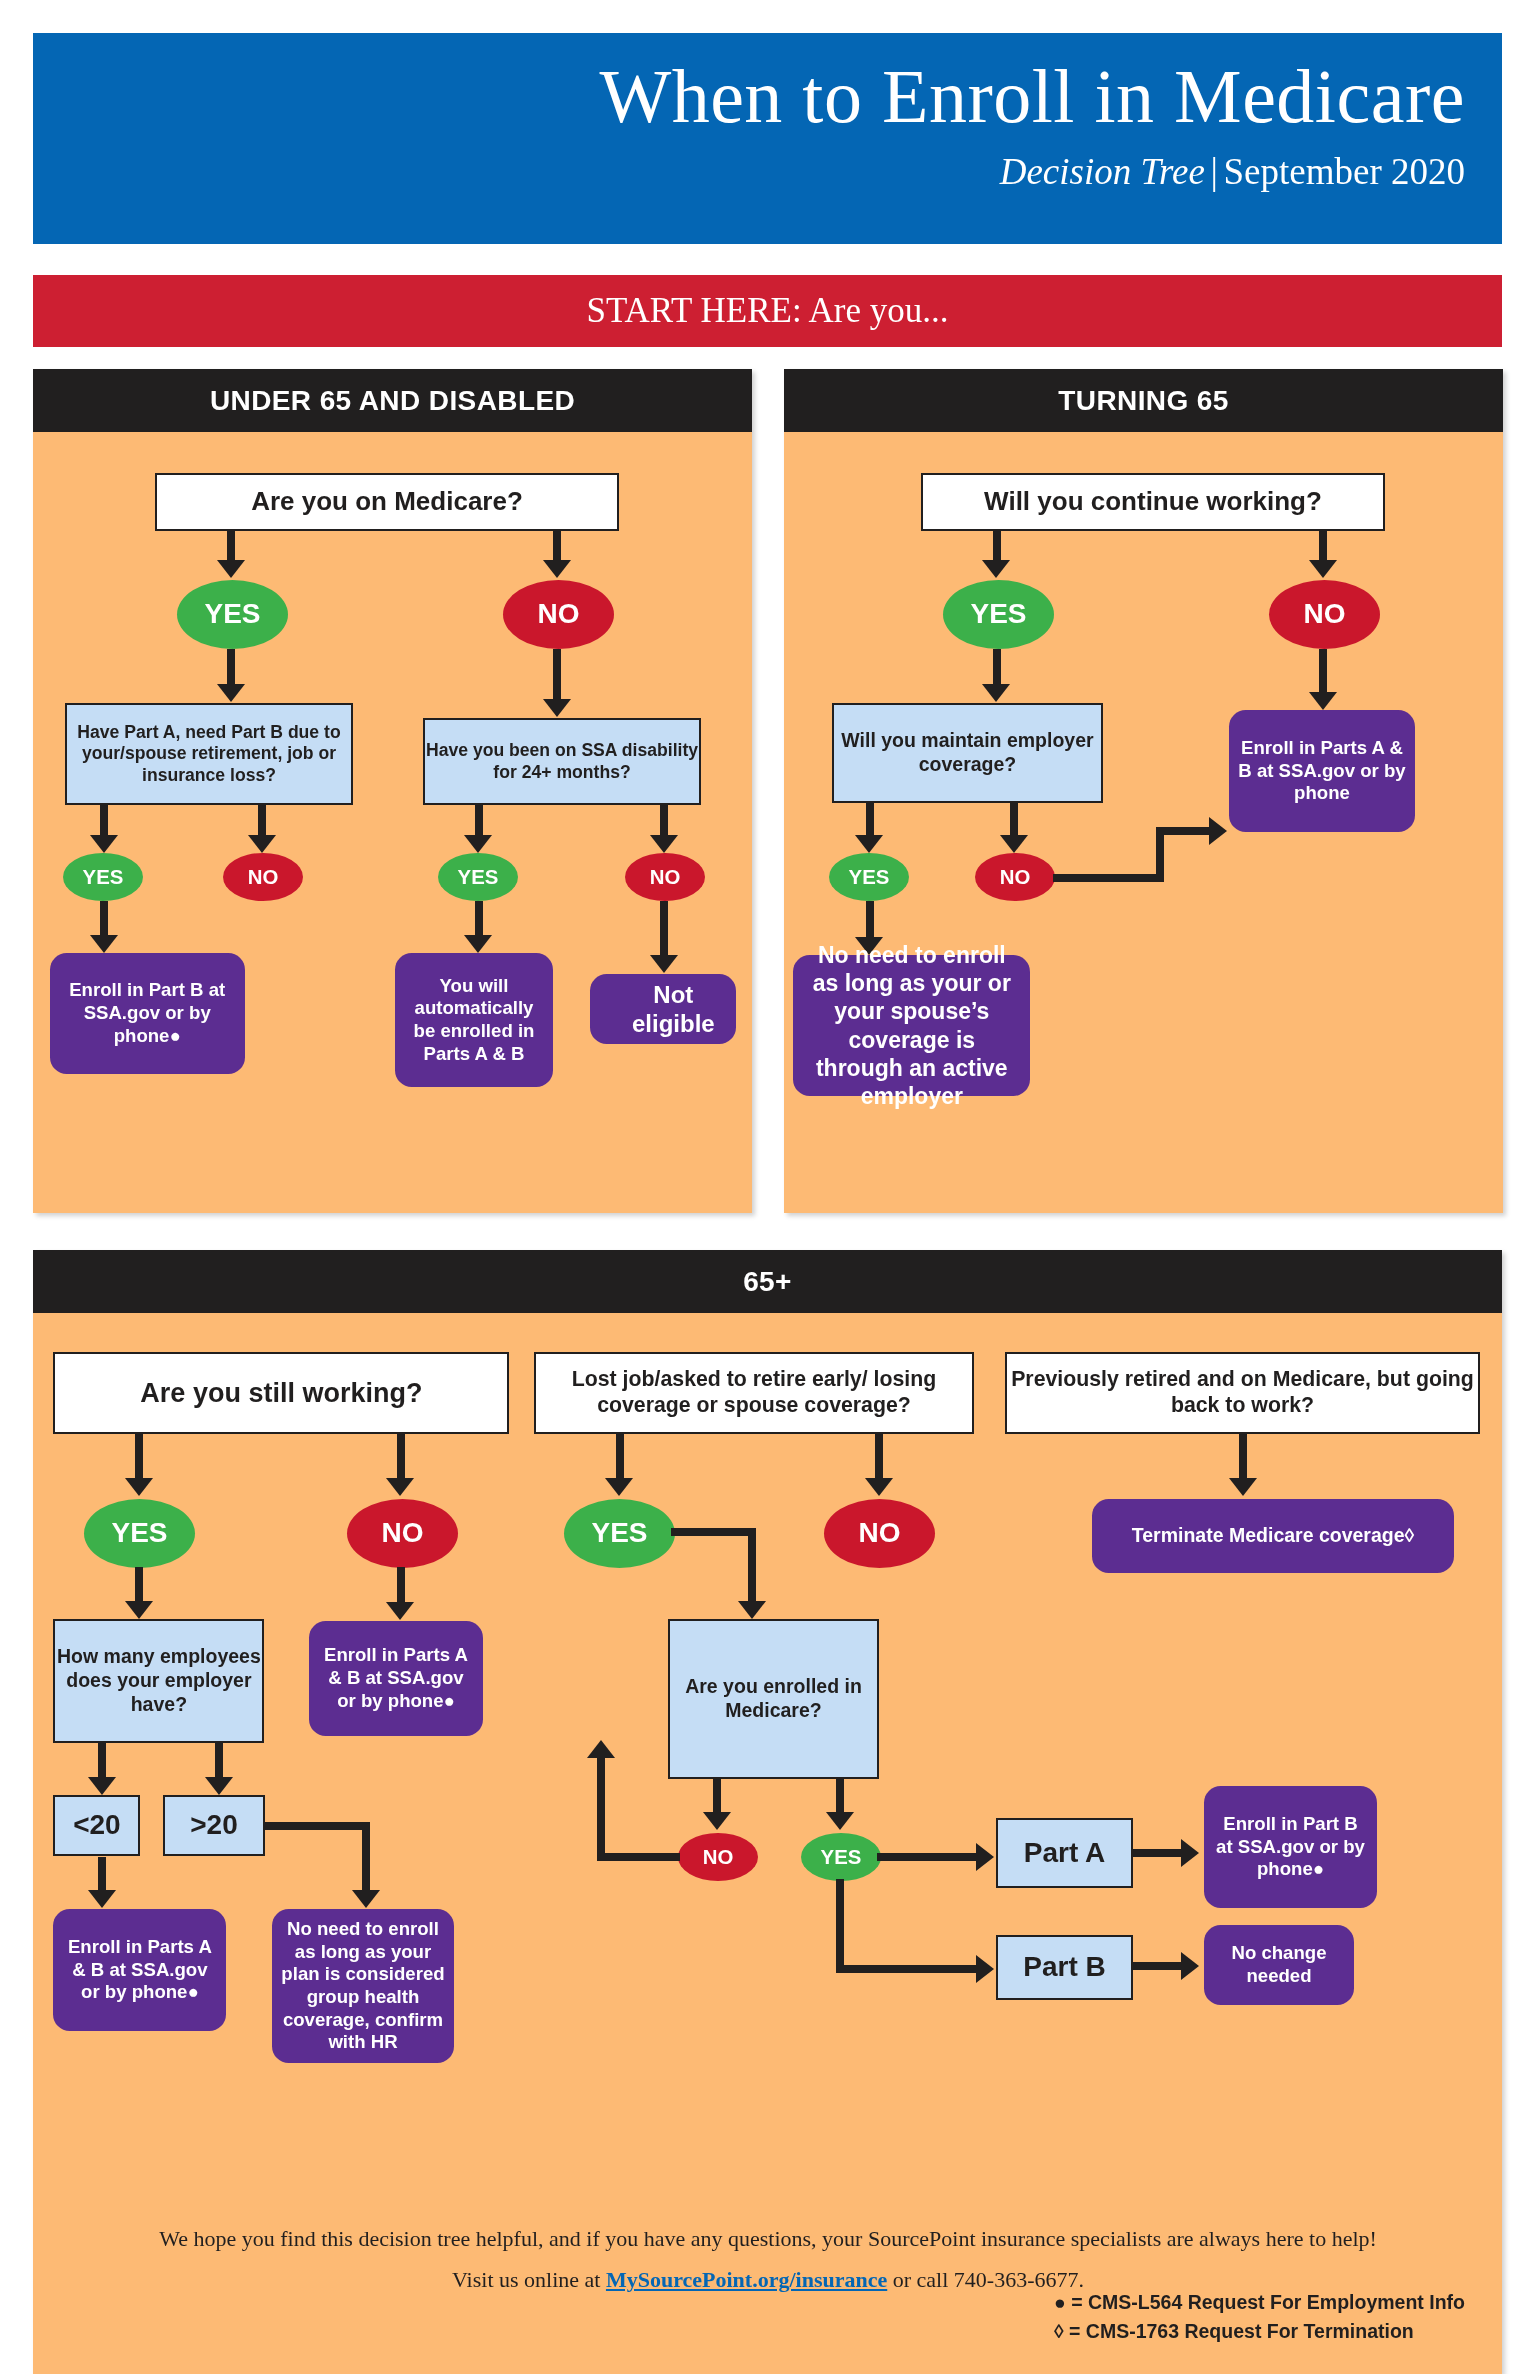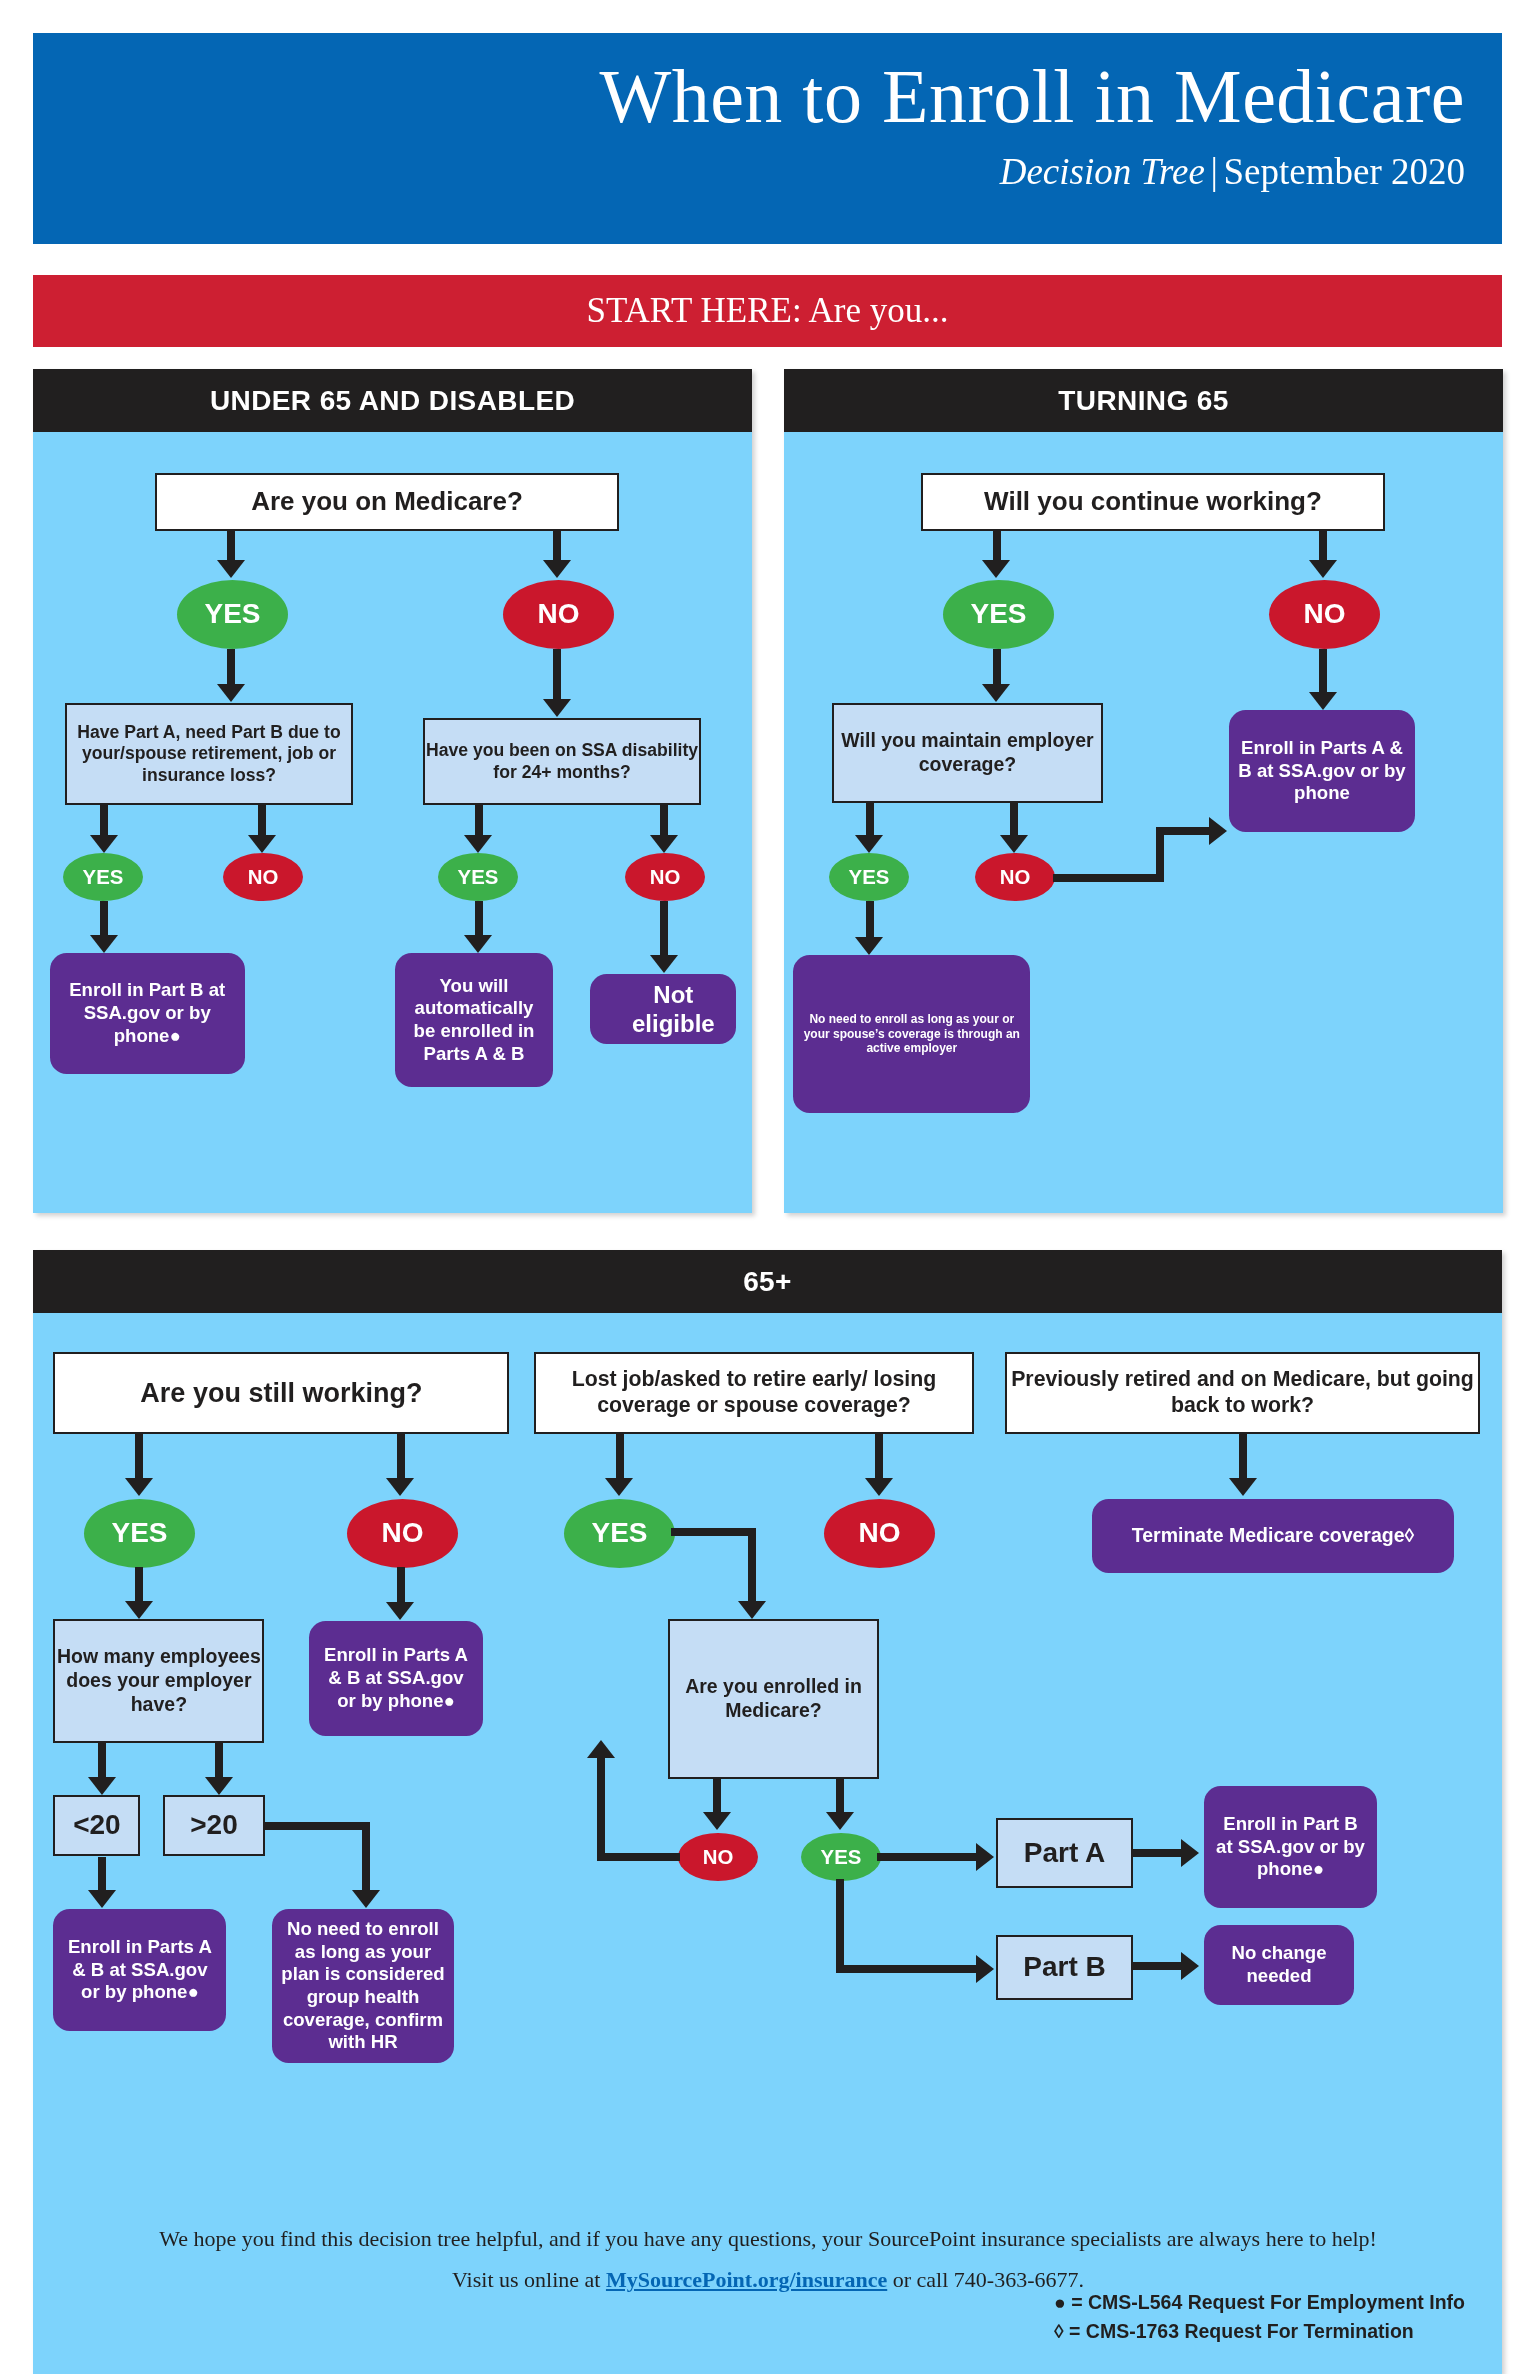--- a/index.html
+++ b/index.html
@@ -71,21 +71,21 @@
     display: flex;
     align-items: center;
     justify-content: center;
     font-family: "Liberation Serif", serif;
     font-size: 35px;
   }
 
   
   .panel {
     position: absolute;
-    background: #7dd3fc;
+    background: #fdba74;
     box-shadow: 2.8px 2.8px 4.6px rgba(0,0,0,0.18);
   }
   .panel-left  { left: 33px;  top: 369px; width: 719px;  height: 844px; }
   .panel-right { left: 784px; top: 369px; width: 719px;  height: 844px; }
   .panel-wide  { left: 33px;  top: 1250px; width: 1469px; height: 1124px; }
   .panel-head {
     position: absolute;
     left: 0; top: 0;
     width: 100%;
     height: 63px;
@@ -285,21 +285,21 @@
     <div class="arrow-down" style="left:216px; top:466px;"></div>
     <div class="node pill pill-no" style="left:191px; top:484px; width:80px; height:48px; font-size:20.4px;">NO</div>
 
     <div class="conn h" style="left:269px; top:505px; width:111px;"></div>
     <div class="conn v" style="left:372px; top:458px; height:51px;"></div>
     <div class="conn h" style="left:372px; top:458px; width:56px;"></div>
     <div class="arrow-right" style="left:425px; top:448px;"></div>
 
     <div class="conn v" style="left:82px; top:532px; height:39px;"></div>
     <div class="arrow-down" style="left:71px; top:568px;"></div>
-    <div class="node outcome" style="left:9.3px; top:586px; width:237px; height:158px; font-size:12px;">No need to enroll as long as your or your spouse’s coverage is through an active employer</div>
+    <div class="node outcome" style="left:9.3px; top:586px; width:237px; height:141px; font-size:23px;">No need to enroll as long as your or your spouse’s coverage is through an active employer</div>
   </div>
 
   <div class="panel panel-wide">
     <div class="panel-head">65+</div>
 
     <div class="node q-white" style="left:20.4px; top:102px; width:456px; height:82px; font-size:27px;">Are you still working?</div>
 
     <div class="conn v" style="left:102px; top:184px; height:48px;"></div>
     <div class="arrow-down" style="left:92px; top:228px;"></div>
     <div class="node pill pill-yes" style="left:51px; top:249px; width:111px; height:69px; font-size:28px;">YES</div>

